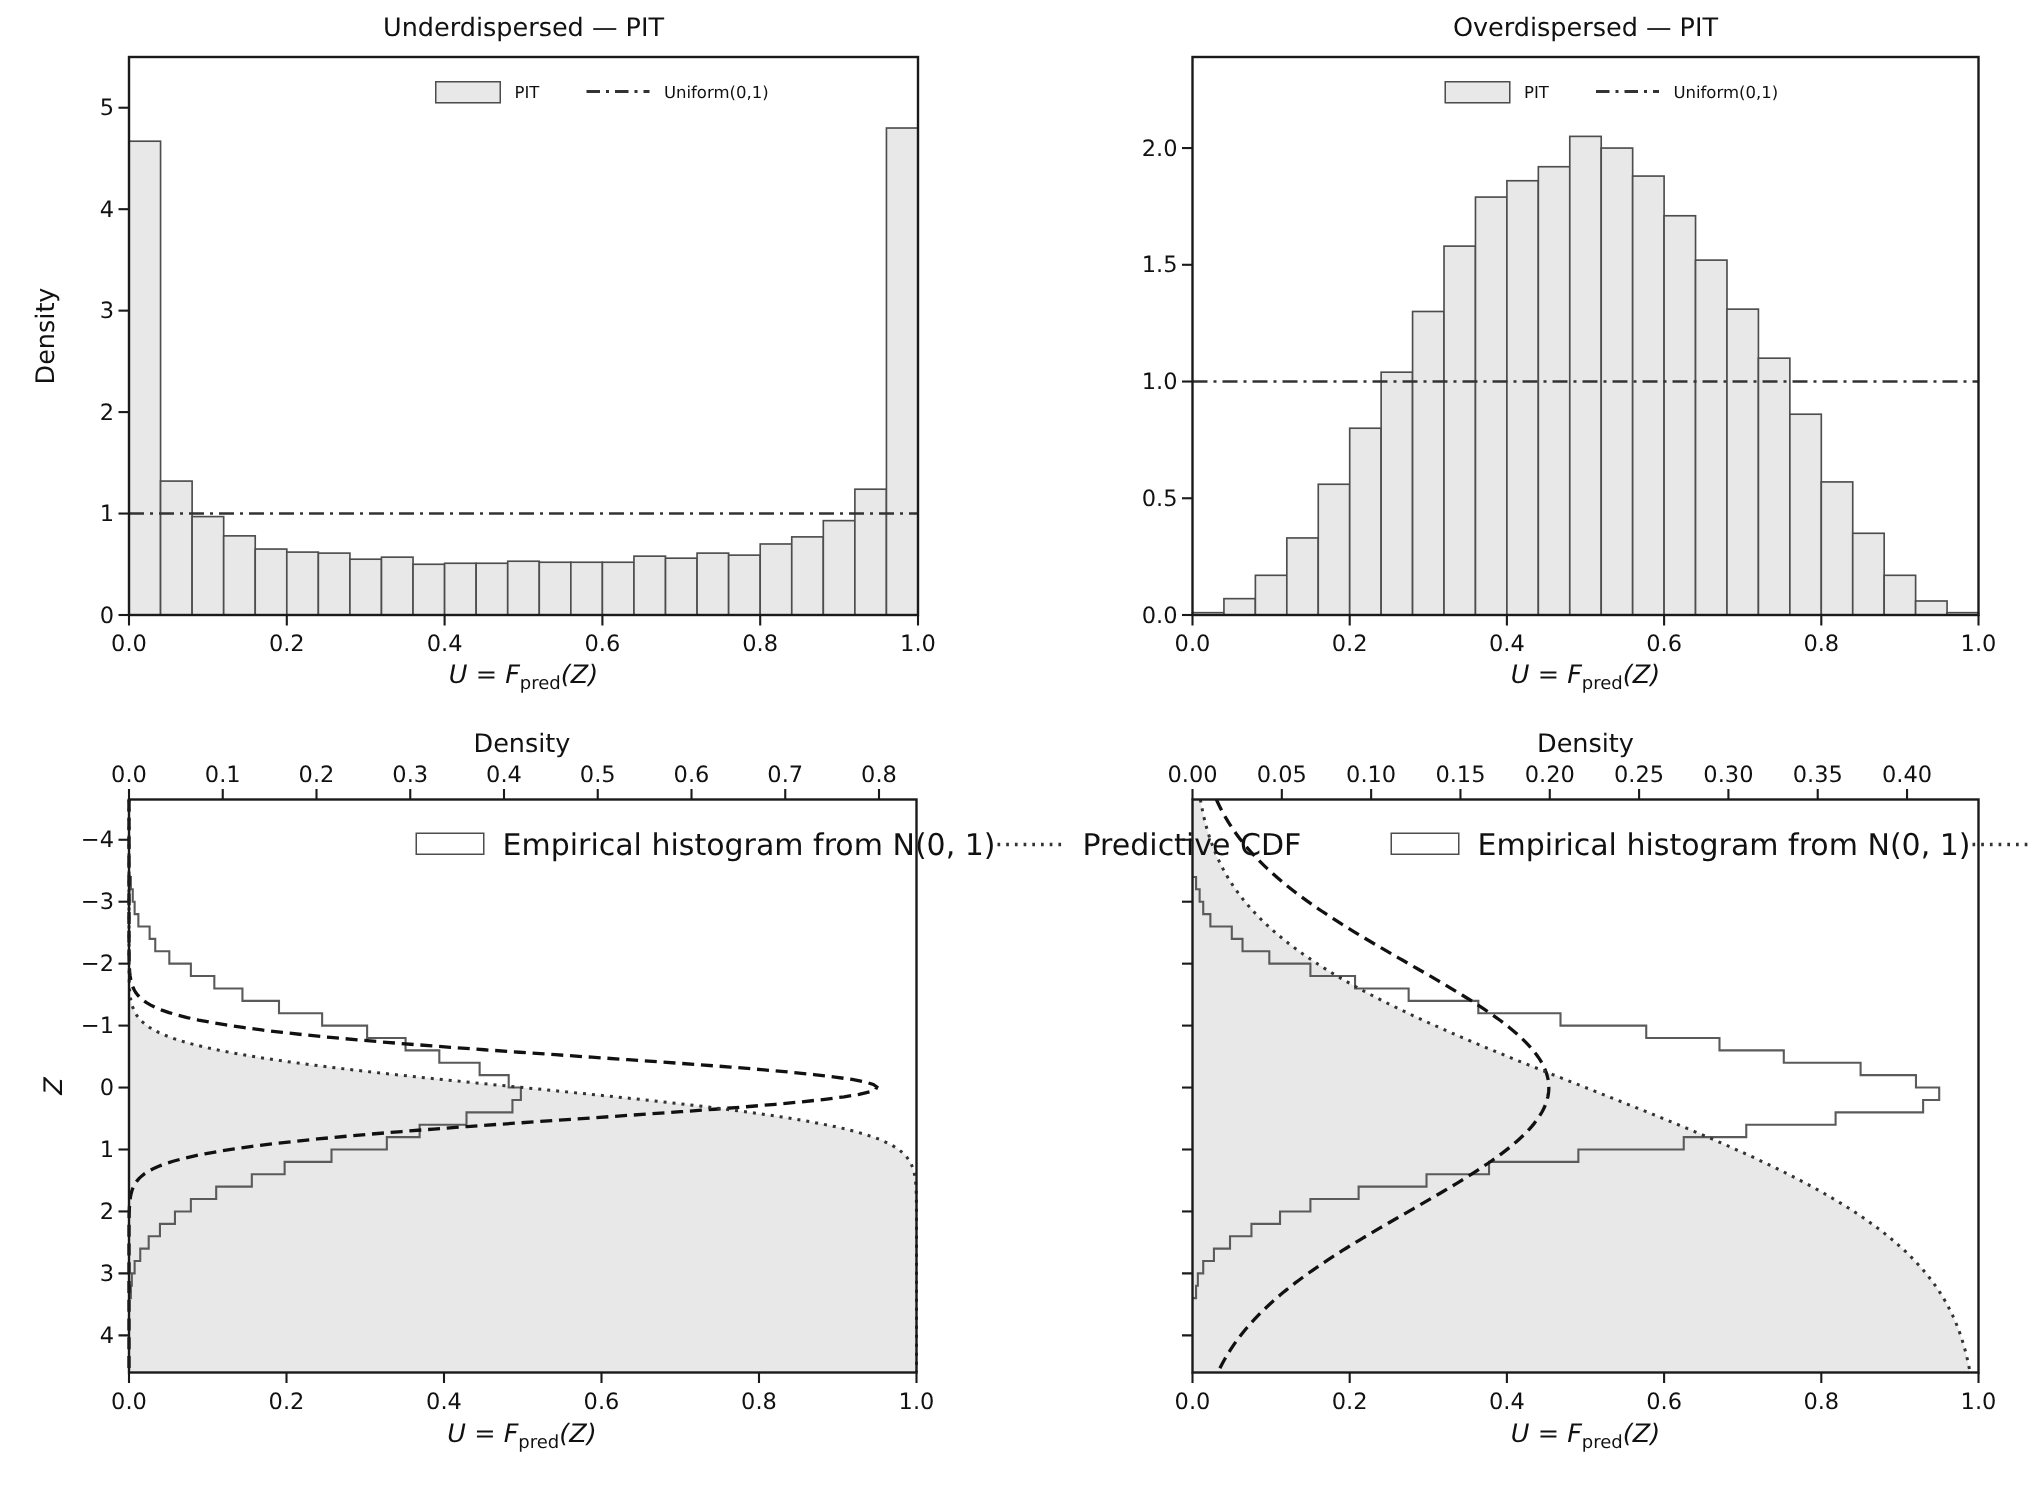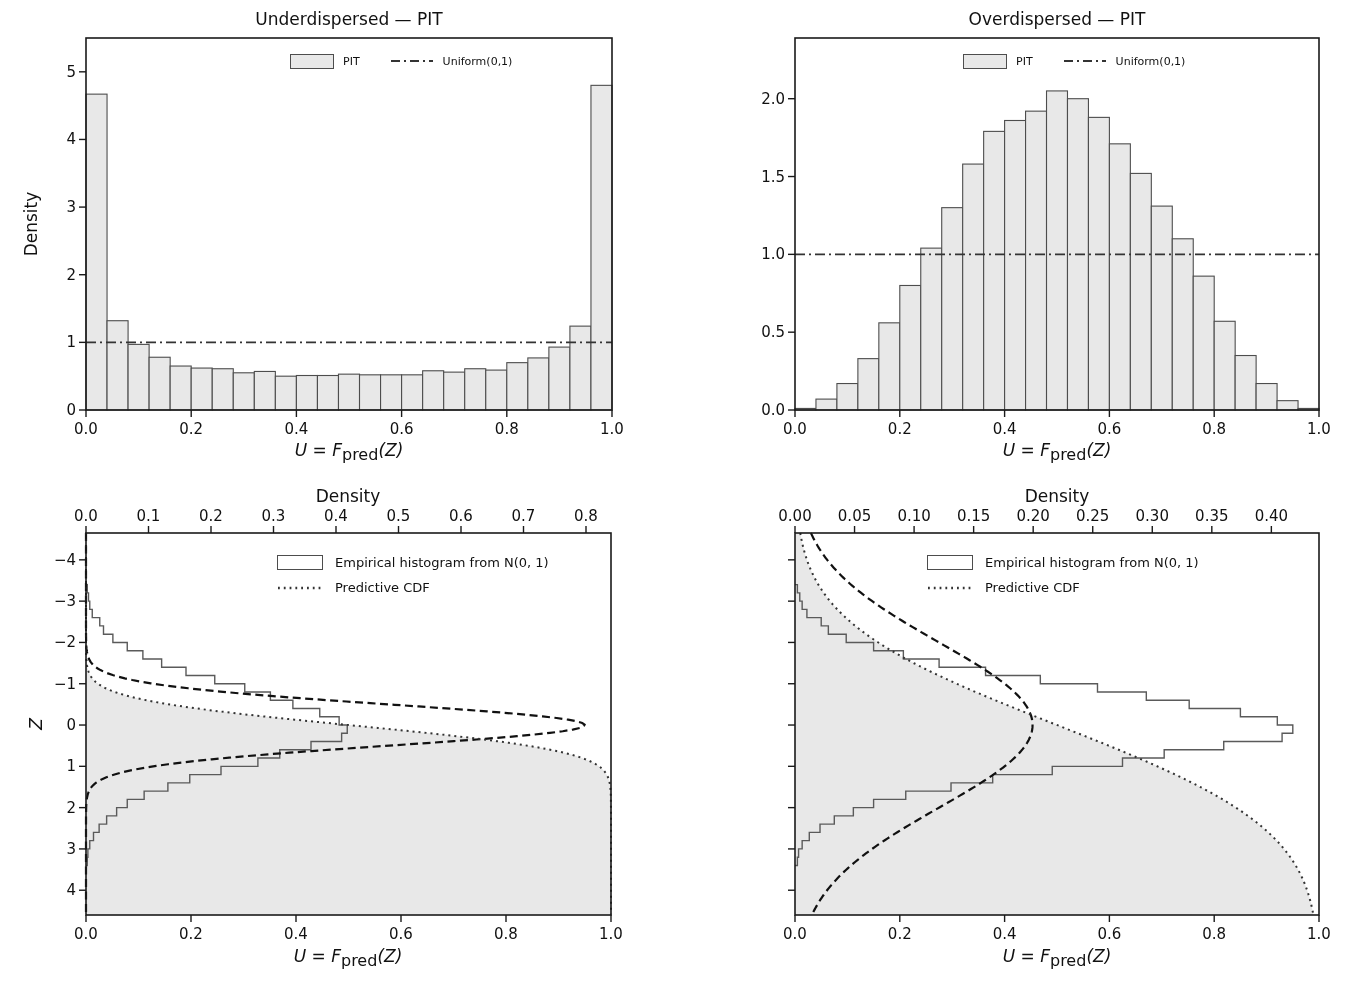--- a/index.html
+++ b/index.html
@@ -4,23 +4,23 @@
 <style>
   html,body{margin:0;padding:0;background:#fff}
   #stage{position:relative;width:1355px;height:1005px;background:#ffffff;
          font-family:"DejaVu Sans",sans-serif;color:#111;overflow:hidden}
   .abs{position:absolute}
   .title{font-size:17px;text-align:center;width:460px;margin-left:-230px;white-space:nowrap}
   .axlabel{font-size:17px;text-align:center;width:320px;margin-left:-160px;white-space:nowrap}
   .toplabel{font-size:17px;text-align:center;width:200px;margin-left:-100px;white-space:nowrap}
   .ylab{font-size:17px;transform:translate(-50%,-50%) rotate(-90deg);white-space:nowrap}
   .it{font-style:italic}
-  sub.pred{font-size:16px;font-style:normal}
+  sub.pred{font-size:12px;font-style:normal}
   .hleg{display:flex;align-items:center;height:24px;font-size:11px;white-space:nowrap}
-  .vleg{display:flex;flex-direction:column;font-size:13px}
+  .vleg{display:flex;flex-direction:row;font-size:20px}
   .vrow{display:flex;align-items:center;height:25px;white-space:nowrap}
   .patch{width:42px;height:13px;background:#e8e8e8;border:1.3px solid #4d4d4d;margin-right:9px}
   .opatch{width:44px;height:13px;background:#ffffff;border:1.4px solid #4d4d4d;margin-right:12px}
   .swatch{margin-right:12px}
   .hswatch{margin:0 9px 0 30px}
   svg text{font-family:"DejaVu Sans",sans-serif}
 </style>
 </head>
 <body>
 

